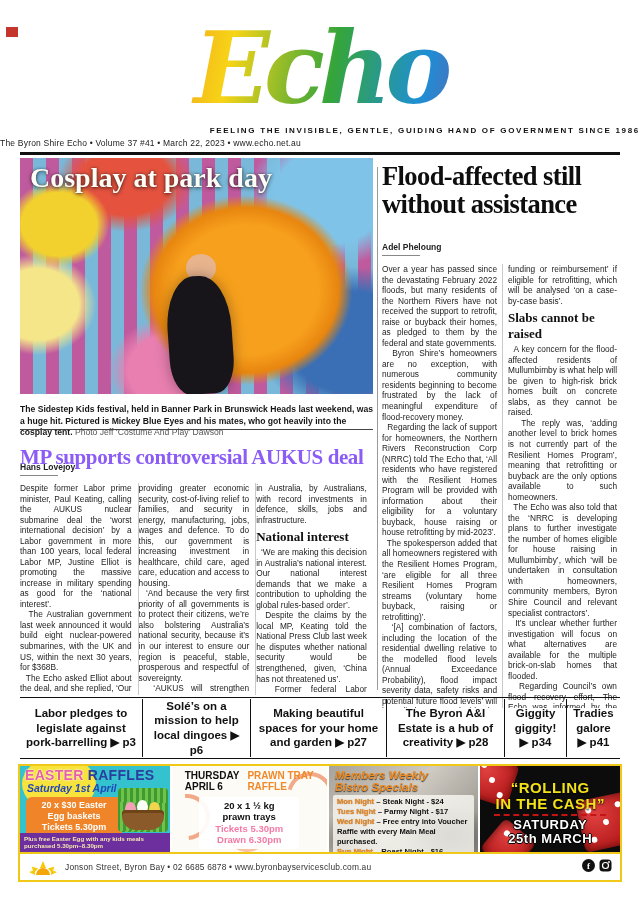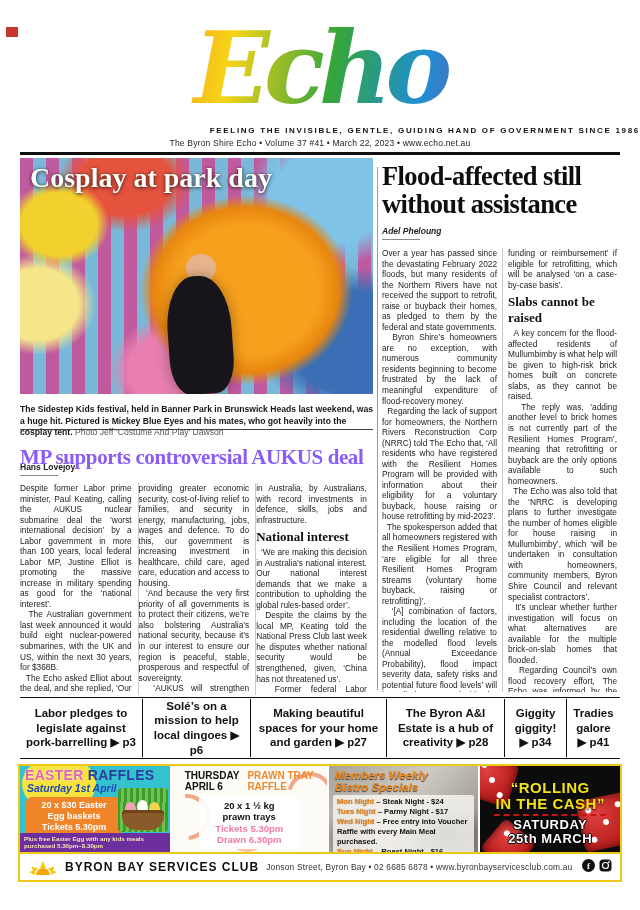--- a/index.html
+++ b/index.html
@@ -16,21 +16,21 @@
     font-family:"DejaVu Serif", serif; font-style:italic; font-weight:bold;
     font-size:100px; line-height:1; letter-spacing:-6px;
     background:linear-gradient(100deg,#e63329 6%,#f08c1e 22%,#f7d417 36%,#35a53a 52%,#1e8fd5 66%,#8c4198 80%,#e0218a 94%);
     -webkit-background-clip:text; background-clip:text; color:transparent;
   }
   .tagline {
     position:absolute; top:126px; left:0; width:100%; text-align:right;
     font-size:8px; font-weight:bold; letter-spacing:1.7px; color:#111;
   }
   .dateline {
-    position:absolute; top:138px; left:0; width:100%; text-align:center;
+    position:absolute; top:138px; left:0; width:100%; 
     font-size:8.5px; color:#222; letter-spacing:.2px;
   }
   .masthead-rule { position:absolute; top:152px; left:20px; right:20px; height:3px; background:#101010; }
 
   
   .photo {
     position:absolute; left:20px; top:158px; width:353px; height:236px; overflow:hidden;
     background:
       radial-gradient(140px 125px at 64% 56%, #f7a01d 52%, #e8860f 66%, rgba(232,134,15,0) 76%),
       radial-gradient(65px 55px at 11% 28%, #f2d02e 58%, rgba(242,208,46,0) 78%),
@@ -75,21 +75,21 @@
   .cols3 .col + .col { border-left:1px solid #c9c9c9; }
   .body-text { font-size:8.3px; line-height:1.27; text-align:justify; white-space:pre-line; color:#1c1c1c; }
   .subhead { font-family:"Liberation Serif", serif; font-size:13px; font-weight:bold; color:#111; margin:4px 0 2px; }
 
   
   .flood { position:absolute; left:382px; top:163px; width:240px; height:532px; }
   .flood h1 {
     font-family:"Liberation Serif", serif; font-size:26.5px; line-height:1.04;
     letter-spacing:-0.6px; color:#0e0e0e; font-weight:bold;
   }
-  .flood .byline-wrap { margin-top:8px;font-style:italic; }
+  .flood .byline-wrap { margin-top:24px; }
   .cols2 { margin-top:8px; width:240px; height:444px; display:flex; overflow:hidden; }
   .cols2 .col { width:120px; padding-right:5px; overflow:hidden; }
   .cols2 .col + .col { border-left:1px solid #c9c9c9; padding-left:5px; }
   .divider-v { position:absolute; left:377px; top:167px; height:523px; width:1px; background:#9a9a9a; }
 
   
   .rule-h { position:absolute; left:20px; right:20px; height:1px; background:#101010; }
   .teasers {
     position:absolute; left:20px; top:699px; width:600px; height:58px;
     display:flex; 
@@ -362,21 +362,20 @@
               <polygon points="0,-14 3,-7 -3,-7"></polygon>
               <polygon points="10,-10 9,-3 4,-7" transform="rotate(8)"></polygon>
               <polygon points="-10,-10 -4,-7 -9,-3" transform="rotate(-8)"></polygon>
               <polygon points="14,-3 8,0 8,-5"></polygon>
               <polygon points="-14,-3 -8,-5 -8,0"></polygon>
             </g>
             <circle cx="0" cy="0" r="7" fill="#f5a60a"></circle>
           </g>
         </svg>
       </div>
-      <div class="club-name">BYRON BAY SERVICES CLUB</div>
       <div class="club-info">Jonson Street, Byron Bay  •  02 6685 6878  •  www.byronbayservicesclub.com.au</div>
       <div class="social">
         <span>
           <svg width="13" height="13" viewBox="0 0 13 13">
               <circle cx="6.5" cy="6.5" r="6.5" fill="#111"></circle>
               <text x="6.5" y="10" font-size="9" font-family="Liberation Serif, serif" font-weight="bold" fill="#fff" text-anchor="middle">f</text>
             </svg>
         </span>
         <span>
           <svg width="13" height="13" viewBox="0 0 13 13">

